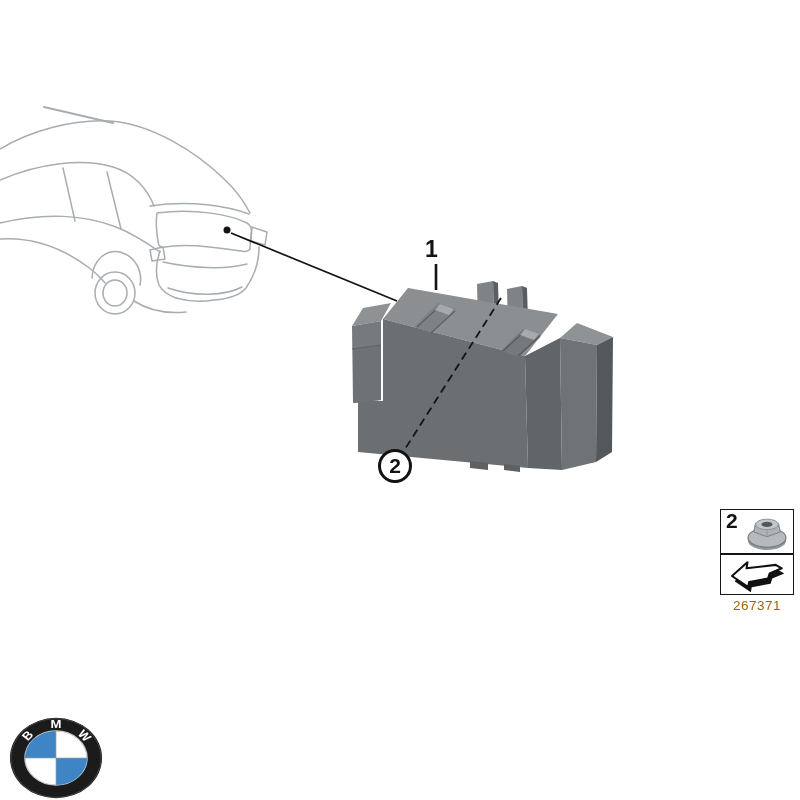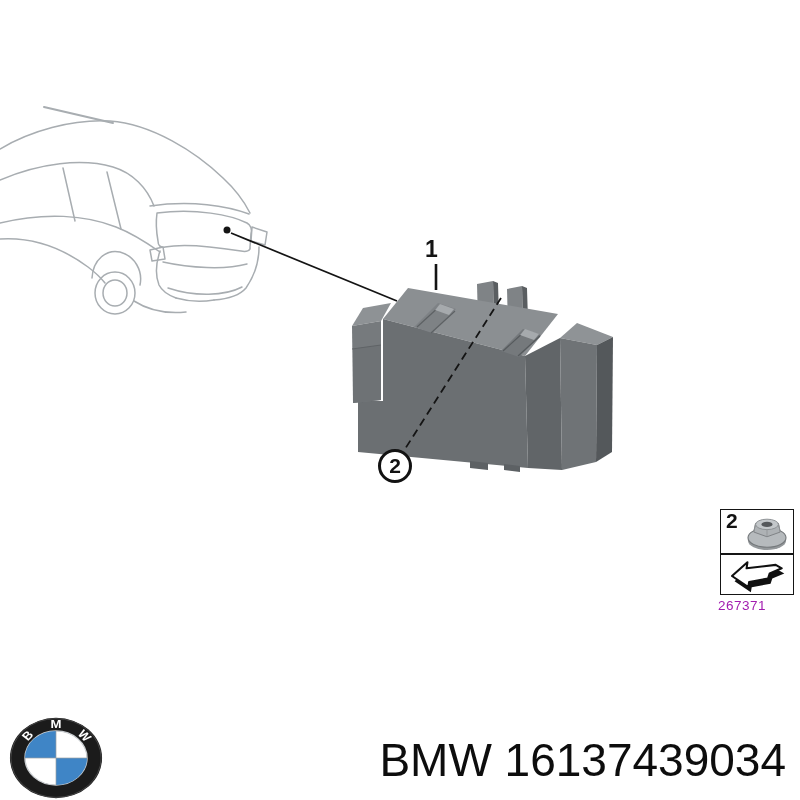--- a/index.html
+++ b/index.html
@@ -16,22 +16,22 @@
              font-size:21px;font-weight:bold;color:#121212;}
 
   
   .parts-box{position:absolute;left:720px;top:509px;width:74px;height:86px;box-sizing:border-box;
              border:1.5px solid #151515;background:#ffffff;}
   .pb-top{position:relative;height:43px;border-bottom:2px solid #151515;}
   .pb-num{position:absolute;left:5px;top:-1px;font-size:21px;font-weight:bold;color:#121212;}
   .pb-nut{position:absolute;right:1px;top:3px;}
   .pb-bottom{position:relative;height:41px;}
   .pb-arrow{position:absolute;left:4px;top:3px;}
-  .pb-caption{position:absolute;left:718px;top:598px;width:78px;
-              font-size:13.5px;color:#a21caf;letter-spacing:0.5px;}
+  .pb-caption{position:absolute;left:718px;top:598px;width:78px;text-align:center;
+              font-size:13.5px;color:#a16207;letter-spacing:0.5px;}
 
   
   .part-title{position:absolute;right:14px;top:737px;font-size:46px;color:#0d0d0d;line-height:46px;white-space:nowrap;}
   .bmw-logo{position:absolute;left:9px;top:717px;}
 </style>
 </head>
 <body>
 
 <div class="stage">
 
@@ -129,15 +129,14 @@
     <circle cx="50" cy="50" r="48" fill="none" stroke="#4a4a4a" stroke-width="1"></circle>
     <circle cx="50" cy="50" r="33" fill="#ffffff" stroke="#c9cdd0" stroke-width="1.5"></circle>
     <path d="M50,50 L17,50 A33,33 0 0 1 50,17 Z" fill="#3f85c6"></path>
     <path d="M50,50 L83,50 A33,33 0 0 1 50,83 Z" fill="#3f85c6"></path>
     <path d="M50,17 L50,83 M17,50 L83,50" stroke="#9aa0a4" stroke-width="0.8"></path>
     <text transform="rotate(-48 50 50)" x="50" y="14" text-anchor="middle" font-family="Liberation Sans, sans-serif" font-size="14" font-weight="bold" fill="#ffffff">B</text>
     <text x="50" y="14" text-anchor="middle" font-family="Liberation Sans, sans-serif" font-size="14" font-weight="bold" fill="#ffffff">M</text>
     <text transform="rotate(48 50 50)" x="50" y="14" text-anchor="middle" font-family="Liberation Sans, sans-serif" font-size="14" font-weight="bold" fill="#ffffff">W</text>
   </svg>
 
-  <div class="part-title"><span>BMW</span> <span>16137439034</span></div>
 
 </div>
 
 </body></html>

